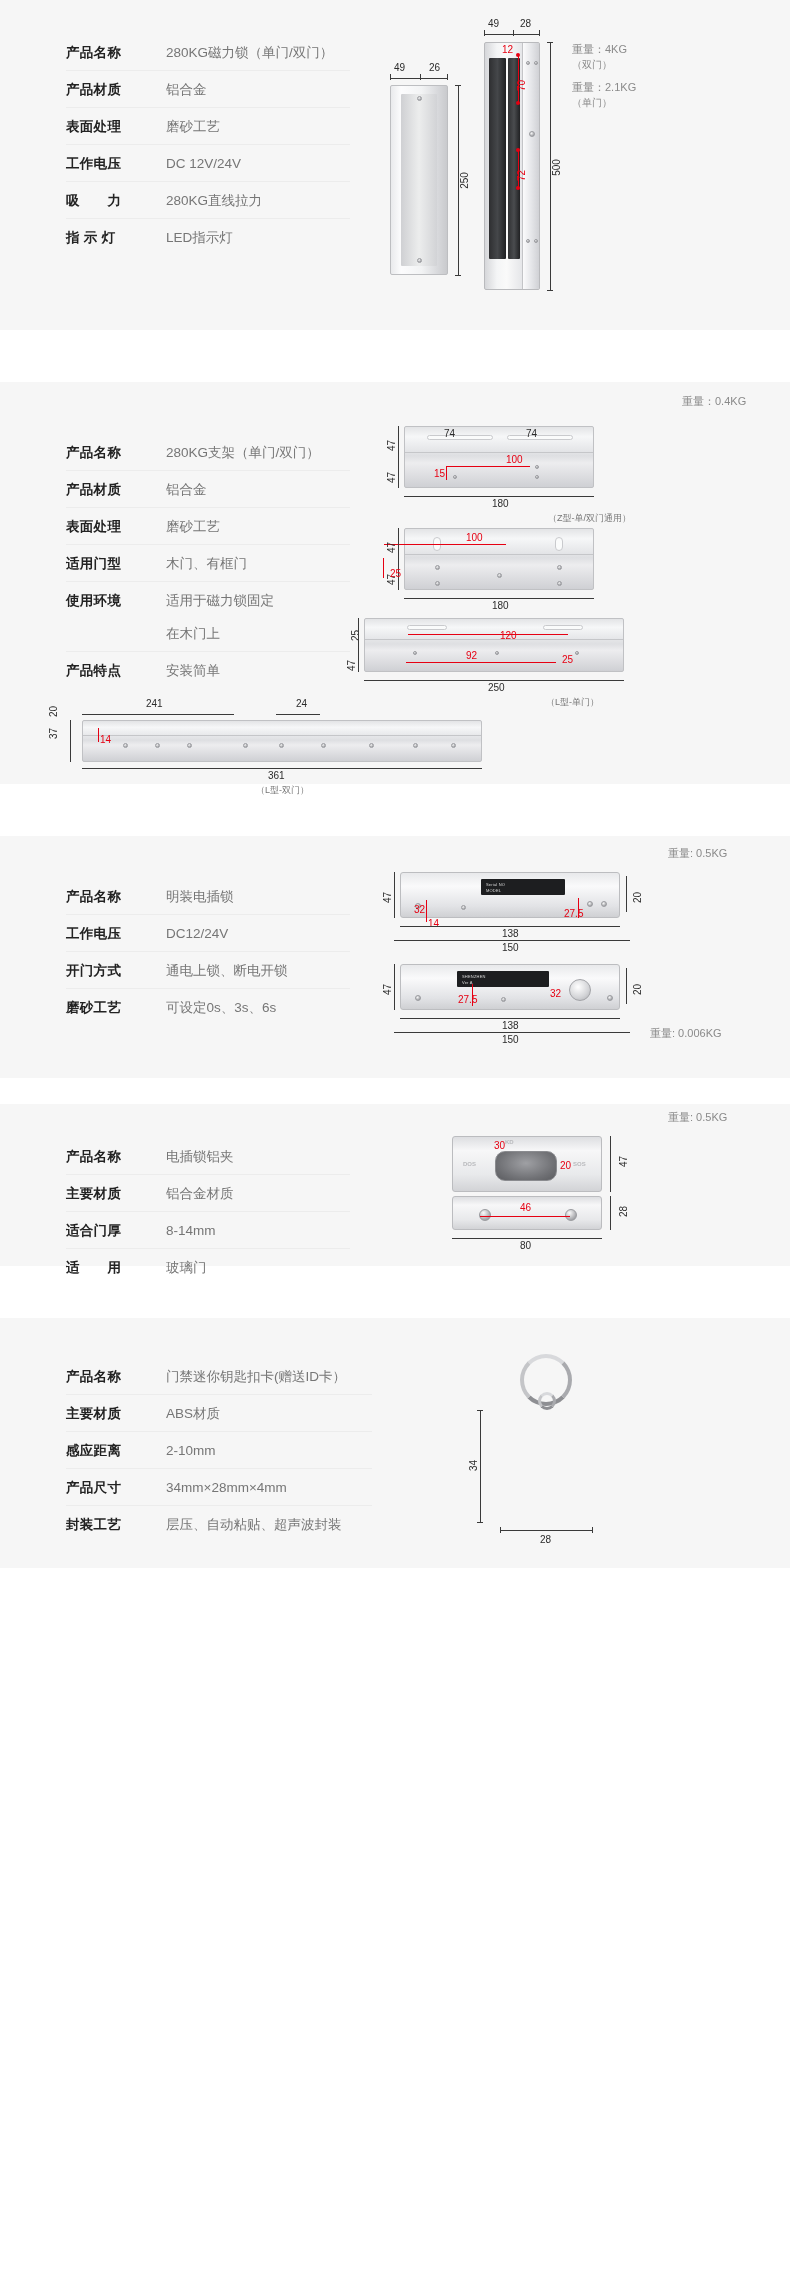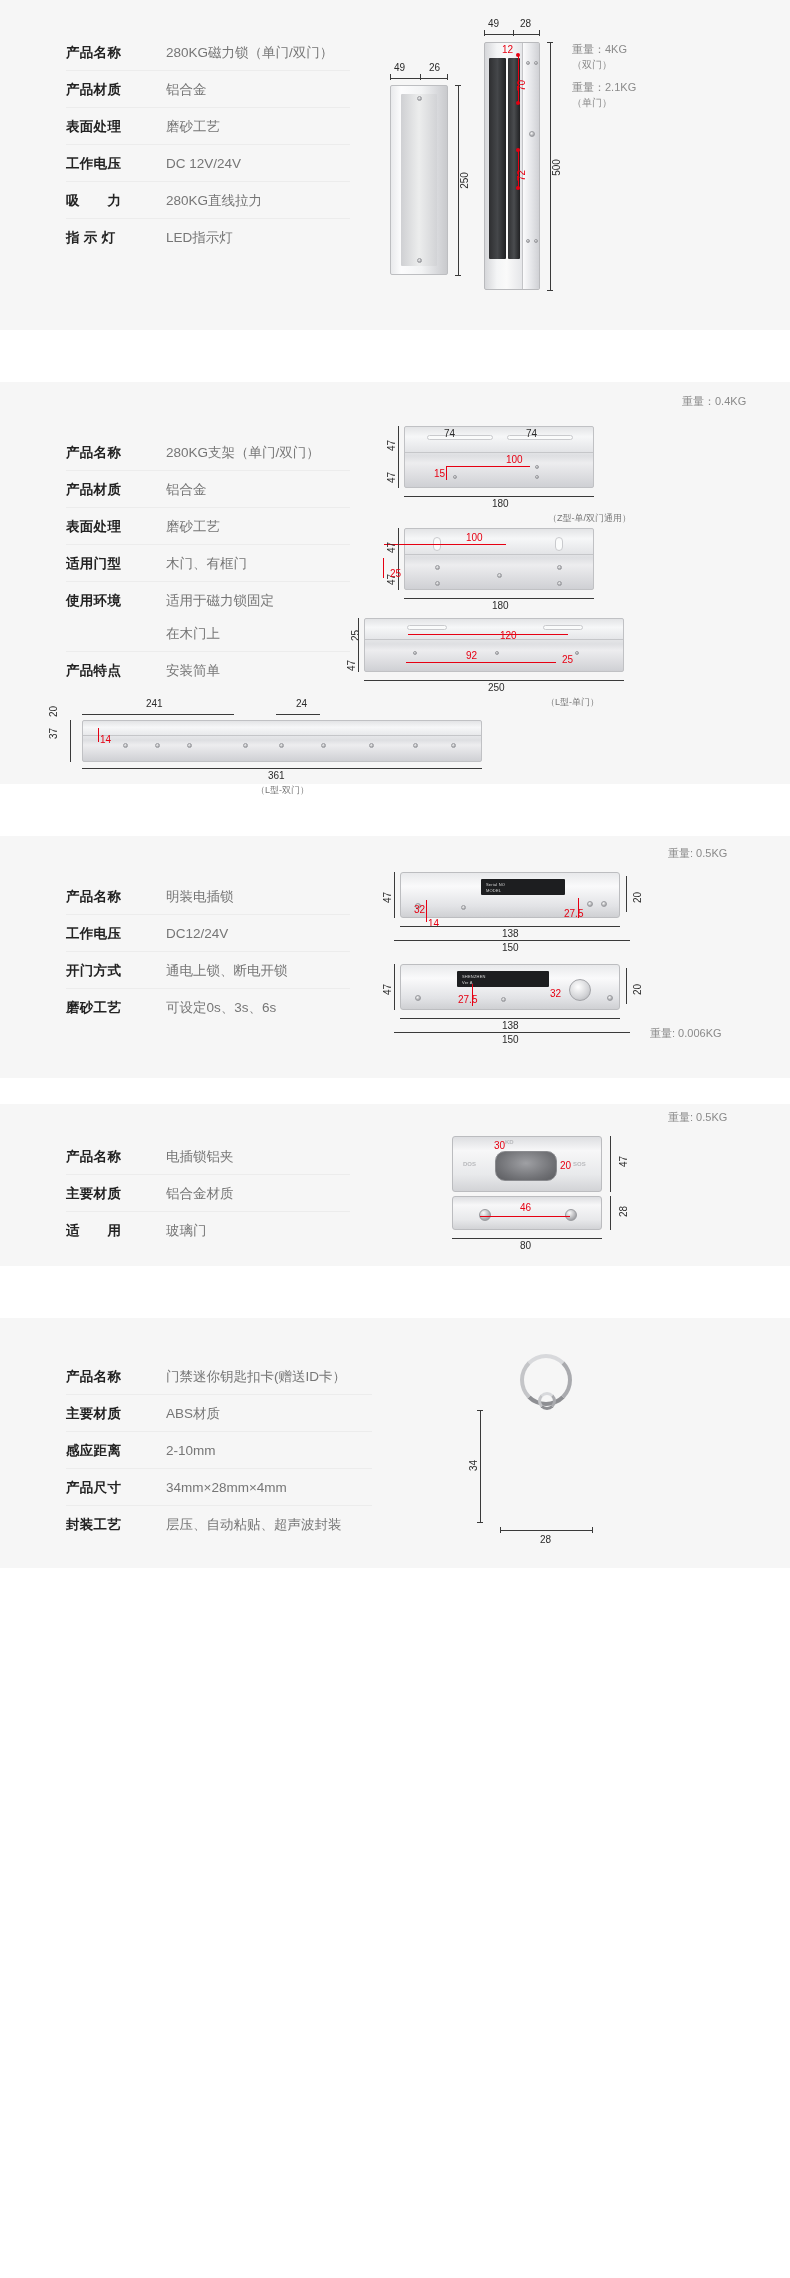--- a/index.html
+++ b/index.html
@@ -550,20 +550,24 @@
       <div class="spec-table" style="padding-top:34px;">
         <div class="spec-row">
           <div class="spec-label">产品名称</div>
           <div class="spec-value">电插锁铝夹</div>
         </div>
         <div class="spec-row">
           <div class="spec-label">主要材质</div>
           <div class="spec-value">铝合金材质</div>
         </div>
         <div class="spec-row">
+          <div class="spec-label">适合门厚</div>
+          <div class="spec-value">8-14mm</div>
+        </div>
+        <div class="spec-row">
           <div class="spec-label">适　　用</div>
           <div class="spec-value">玻璃门</div>
         </div>
       </div>
 
       <div class="figures">
         <div class="weight-note" style="left:318px;top:6px;">
           <span>重量: 0.5KG</span>
         </div>
 

